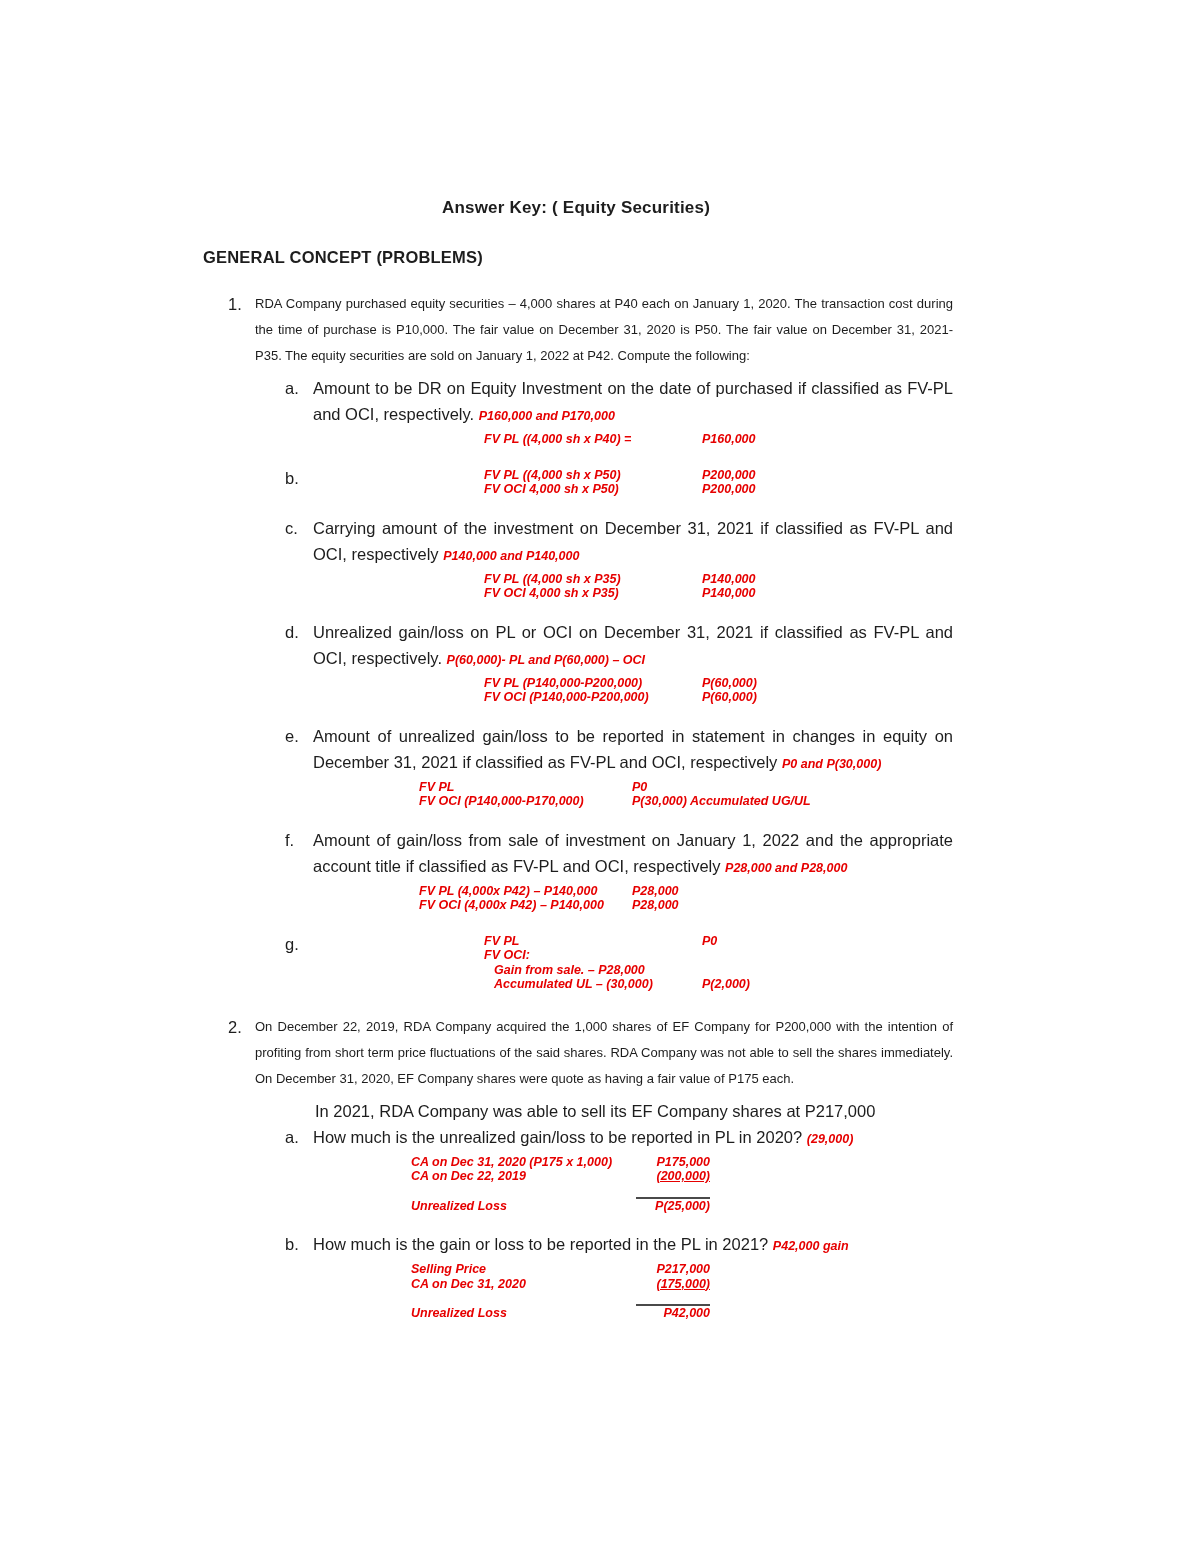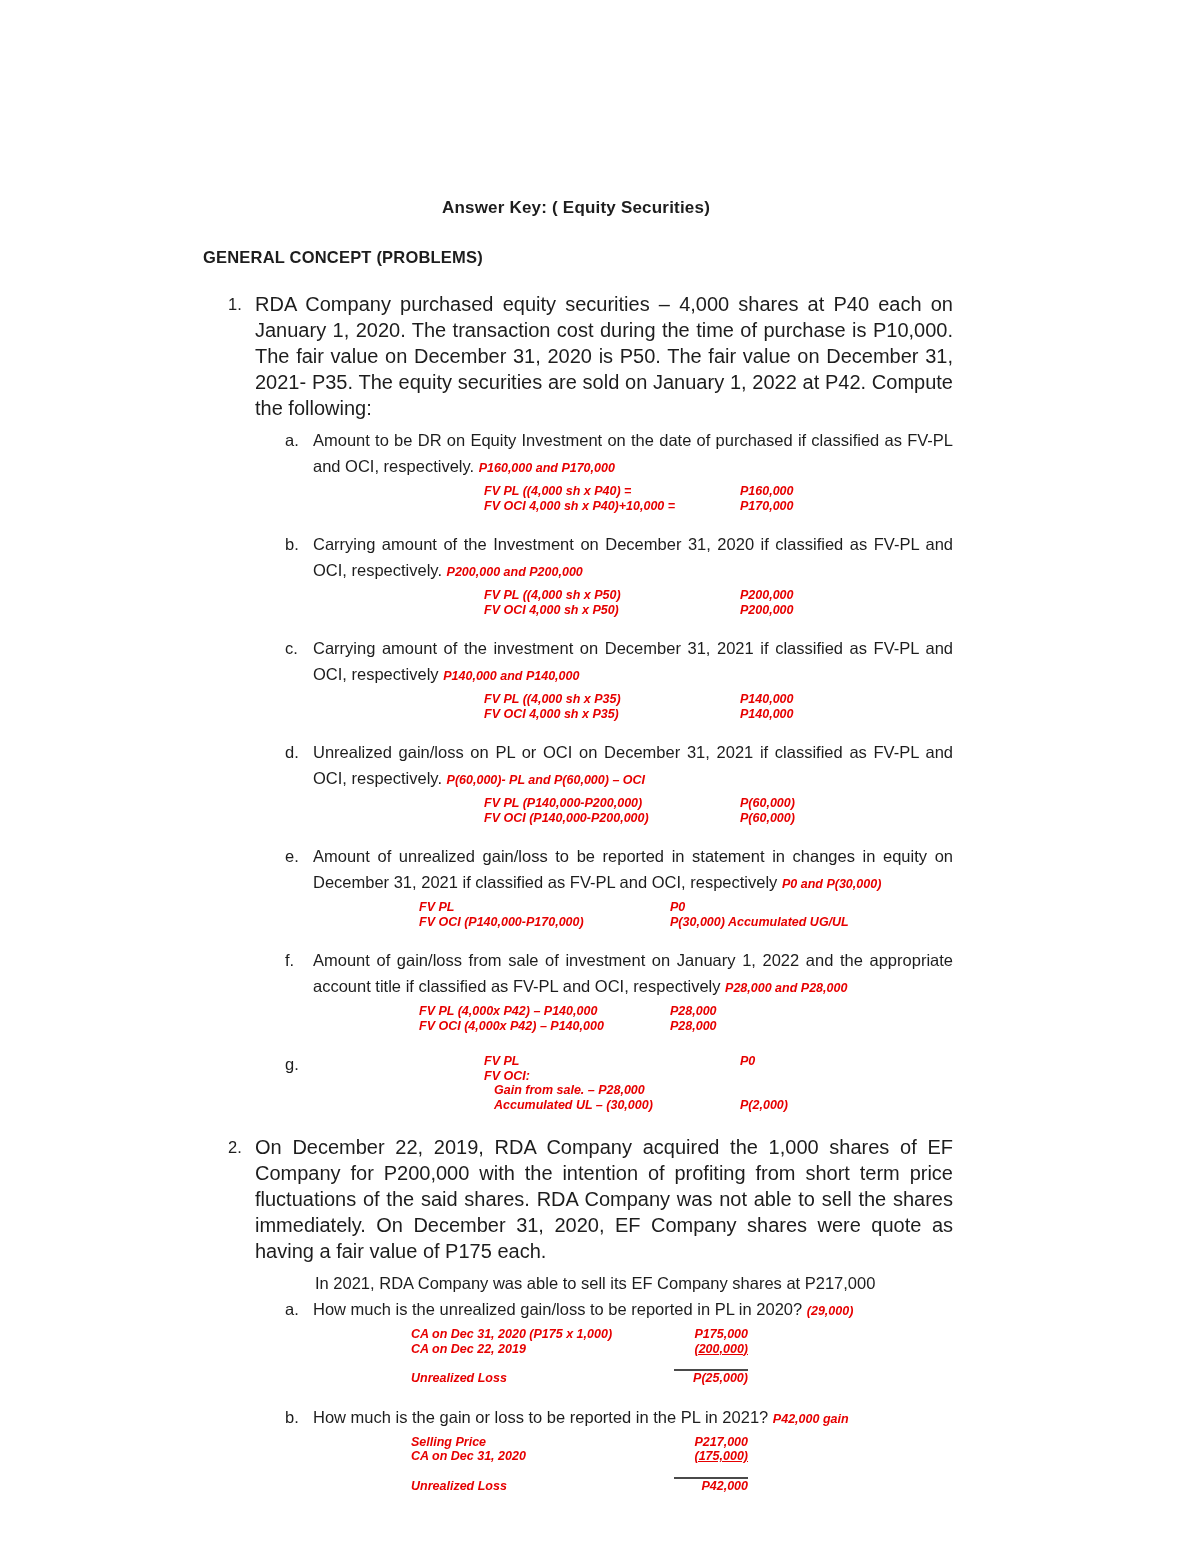--- a/index.html
+++ b/index.html
@@ -14,30 +14,30 @@
     font-family:"Liberation Sans",sans-serif;color:var(--ink);
   }
   .page{width:1108px;height:1553px;padding:198px 155px 0 199px;}
   .title{text-align:center;font-weight:bold;font-size:17px;margin:0 0 30px 0;letter-spacing:.2px;}
   .heading{font-weight:bold;font-size:16.5px;margin:0 0 24px 4px;letter-spacing:.2px;}
   .doc-body{margin-left:29px;}
   p{margin:0;}
   .problem{display:flex;margin-bottom:22px;}
   .pnum{flex:none;width:27px;font-size:16.5px;line-height:26px;}
   .pbody{flex:1;min-width:0;}
-  .intro{font-size:20px;line-height:26px;text-align:justify;margin-bottom:6px;}
+  .intro{font-size:13px;line-height:26px;text-align:justify;margin-bottom:6px;}
   .note{font-size:16.5px;line-height:26px;margin-left:60px;}
   .sub{display:flex;margin-left:30px;margin-bottom:18px;}
   .sub:last-child{margin-bottom:0;}
   .sletter{flex:none;width:28px;font-size:16.5px;line-height:26px;}
   .sbody{flex:1;min-width:0;}
   .stext{font-size:16.5px;line-height:26px;text-align:justify;}
   .answer{color:var(--red);font-weight:bold;font-style:italic;font-size:12.5px;white-space:nowrap;}
   .work{color:var(--red);font-weight:bold;font-style:italic;font-size:12.5px;line-height:14.5px;margin-top:3px;}
-  .wrow{display:flex;gap:38px;}
+  .wrow{display:flex;}
   .wlabel{flex:none;width:218px;}
   .wvalue{flex:none;}
   .wide{margin-left:171px;}
   .mid{margin-left:106px;}
   .mid .wlabel{width:213px;}
   .totals{margin-left:98px;}
   .totals .wlabel{width:225px;}
   .totals .wvalue{width:74px;text-align:right;}
   .wunderline{border-bottom:2px solid var(--total-line);padding-bottom:13px;text-decoration:underline;}
   .windent{padding-left:10px;}
@@ -55,31 +55,26 @@
           <p class="intro">RDA Company purchased equity securities – 4,000 shares at P40 each on January 1, 2020. The transaction cost during the time of purchase is P10,000. The fair value on December 31, 2020 is P50. The fair value on December 31, 2021- P35. The equity securities are sold on January 1, 2022 at P42. Compute the following:</p>
           <div class="sub">
             <div class="sletter">a.</div>
             <div class="sbody">
               <p class="stext"><span>Amount to be DR on Equity Investment on the date of purchased if classified as FV-PL and OCI, respectively.</span> <span class="answer">P160,000 and P170,000</span></p>
               <div class="work wide">
                 <div class="wrow">
                   <span class="wlabel">FV PL ((4,000 sh x P40) =</span>
                   <span class="wvalue">P160,000</span>
                 </div>
-                <div class="wrow">
-                  <span class="wlabel">FV OCI 4,000 sh x P40)+10,000 =</span>
-                  <span class="wvalue">P170,000</span>
-                </div>
               </div>
             </div>
           </div>
           <div class="sub">
             <div class="sletter">b.</div>
             <div class="sbody">
-              <p class="stext"><span>Carrying amount of the Investment on December 31, 2020 if classified as FV-PL and OCI, respectively.</span> <span class="answer">P200,000 and P200,000</span></p>
               <div class="work wide">
                 <div class="wrow">
                   <span class="wlabel">FV PL ((4,000 sh x P50)</span>
                   <span class="wvalue">P200,000</span>
                 </div>
                 <div class="wrow">
                   <span class="wlabel">FV OCI 4,000 sh x P50)</span>
                   <span class="wvalue">P200,000</span>
                 </div>
               </div>

